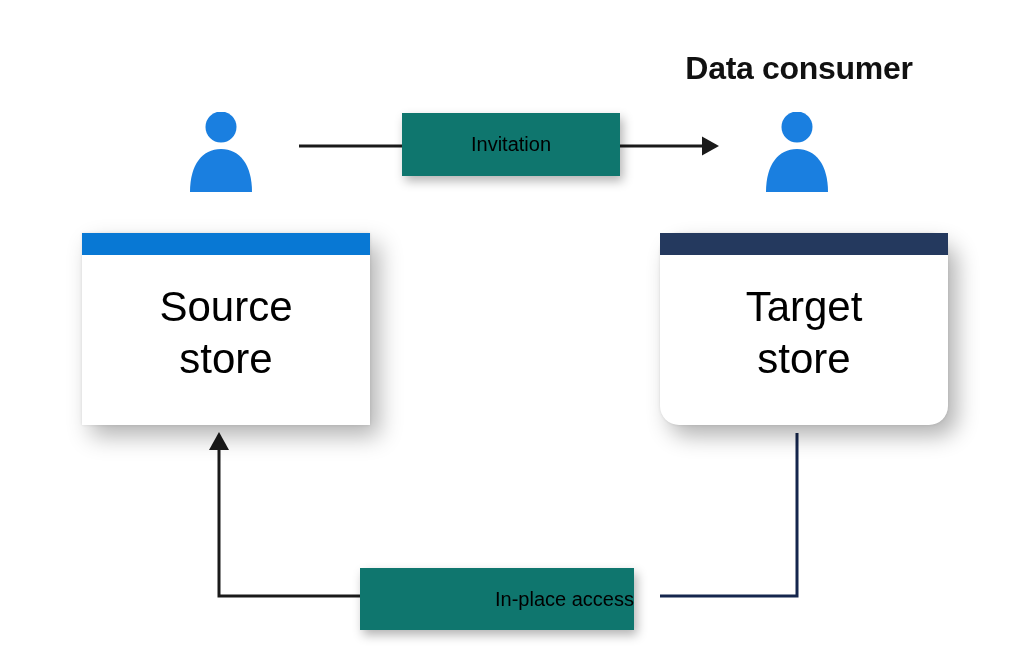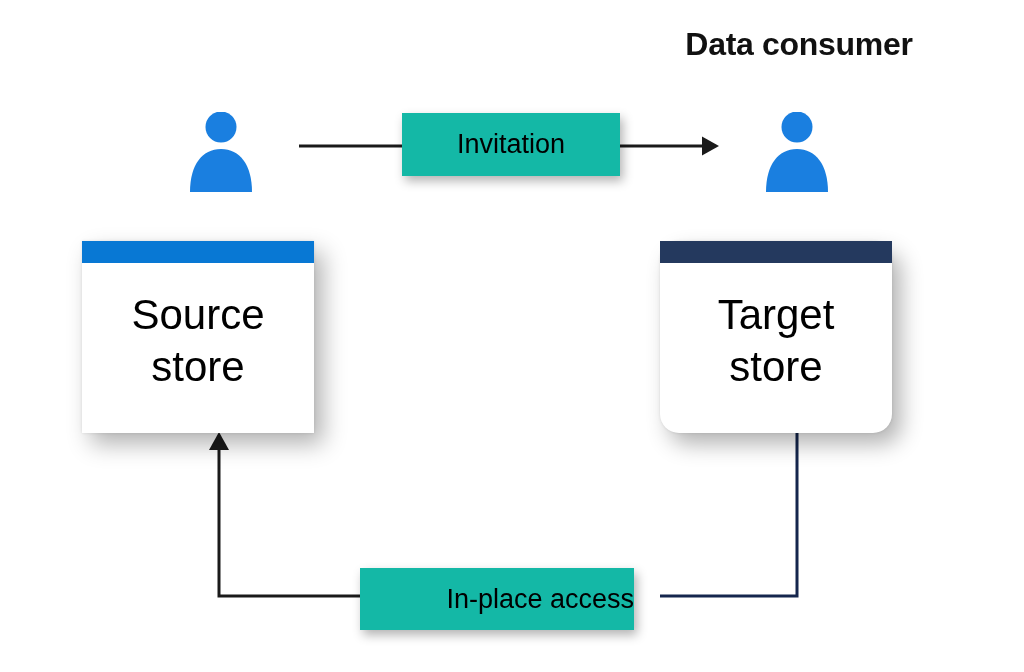--- a/index.html
+++ b/index.html
@@ -20,21 +20,21 @@
     top: 26px;
     width: 300px;
     margin: 0;
     font-size: 32px;
     font-weight: 700;
     color: #111111;
     text-align: center;
     letter-spacing: -0.3px;
   }
   .provider-title { left: 69px; }
-  .consumer-title { left: 649px; }
+  .consumer-title { left: 649px; margin-top: 24px; }
 
   .connector-layer {
     position: absolute;
     left: 0;
     top: 0;
     z-index: 1;
   }
   .connector {
     fill: none;
     stroke-width: 3;
@@ -43,22 +43,22 @@
 
   .person {
     position: absolute;
     z-index: 2;
   }
   .person-provider { left: 189px; top: 112px; }
   .person-consumer { left: 765px; top: 112px; }
 
   .store-box {
     position: absolute;
-    top: 241px;
-    width: 232px;
+    top: 233px;
+    width: 288px;
     height: 192px;
     background: #ffffff;
     z-index: 2;
     box-shadow: 0 0 3px rgba(0,0,0,0.10), 9px 11px 22px rgba(0,0,0,0.30);
     display: flex;
     flex-direction: column;
     justify-content: flex-end;
   }
   .store-source { left: 82px; }
   .store-target { left: 660px; border-radius: 19px; }
@@ -78,27 +78,27 @@
     display: block;
     width: 175px;
     font-size: 42px;
     line-height: 1.24;
     color: #000000;
     text-align: center;
   }
 
   .label-box {
     position: absolute;
-    background: #14b8a6;
+    background: #0f766e;
     z-index: 3;
     box-shadow: 3px 5px 10px rgba(0,0,0,0.30);
     display: flex;
     align-items: center;
     justify-content: center;
-    font-size: 27px;
+    font-size: 20px;
     color: #000000;
   }
   .label-invitation {
     left: 402px;
     top: 113px;
     width: 218px;
     height: 63px;
   }
   .label-inplace {
     left: 360px;

